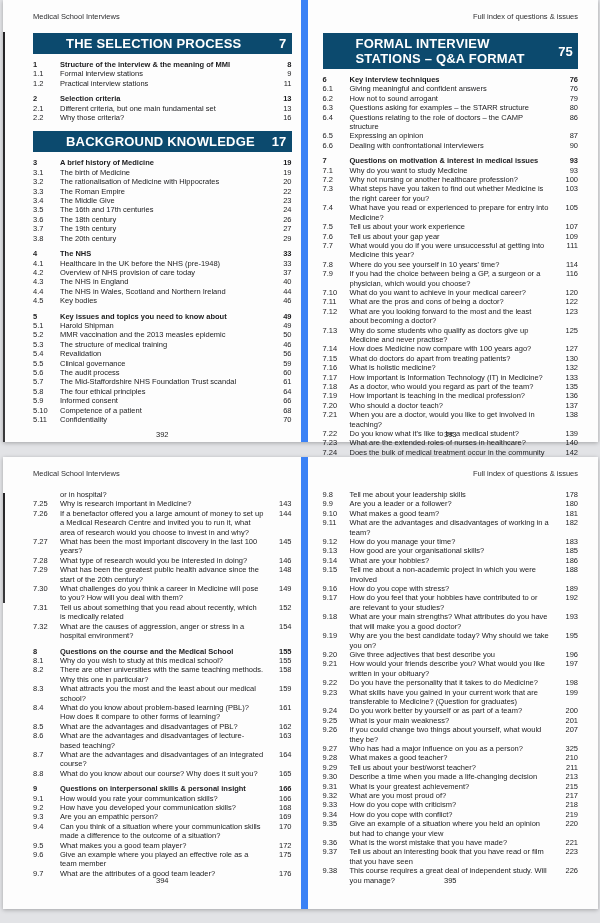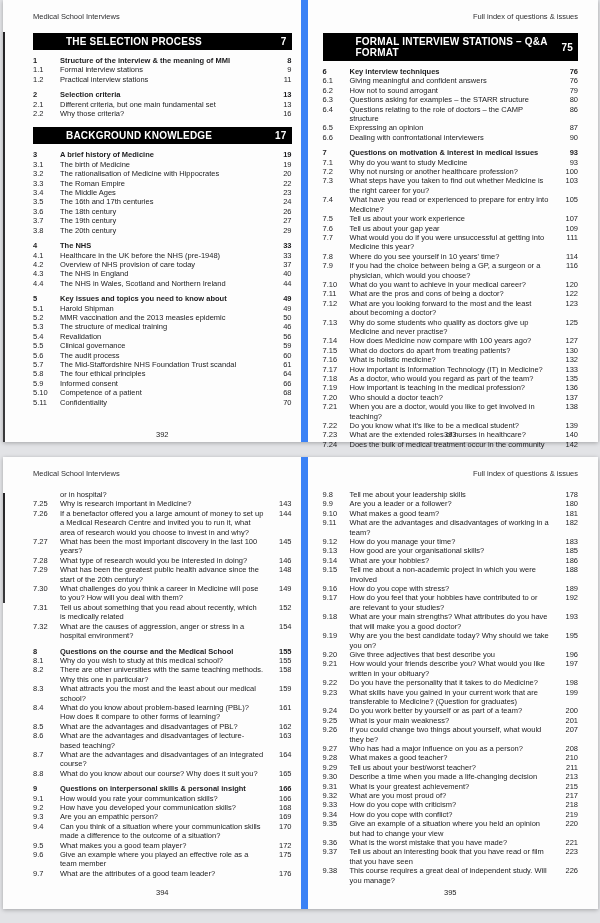--- a/index.html
+++ b/index.html
@@ -22,42 +22,42 @@
     background:linear-gradient(#242426,#3a3a3c);
   }
   .spread-2::before{top:36px;bottom:auto;height:110px}
   .page{position:relative;width:50%;box-sizing:border-box;padding-top:12px}
   .page-left{padding-left:30px;padding-right:9px}
   .page-right{border-left:7px solid #3b82f6;padding-left:15px;padding-right:20px}
   .page-header{font-size:7.5px;line-height:9px;color:#2e2e30;margin-bottom:12px}
   .page-right .page-header{text-align:right}
   .section-bar{
     display:flex;align-items:center;
-    background:#000000;color:#ffffff;
-    font-weight:bold;font-size:10px;letter-spacing:.2px;
+    background:#0c4a6e;color:#ffffff;
+    font-weight:bold;font-size:13px;letter-spacing:.2px;
     padding:3px 5px 3px 33px;margin-top:9px;
   }
   .bar-label{flex:1}
   .bar-page{margin-left:6px}
   .entry-group{margin-top:6px}
   .entry-row{
     display:flex;align-items:flex-start;
     font-size:7.5px;line-height:9.4px;color:#1c1c1e;
   }
   .entry-row.bold{font-weight:bold}
   .col-num{width:27px;flex:none}
   .col-title{flex:1;padding-right:8px}
   .col-page{flex:none;min-width:20px;text-align:right;white-space:nowrap}
   .page-footer{
     position:absolute;bottom:3px;
     text-align:center;font-size:7.5px;color:#222;
   }
   .page-left .page-footer{left:30px;right:9px}
   .page-right .page-footer{left:15px;right:20px}
-  .spread-2 .page-footer{bottom:12px}
+  .spread-2 .page-footer{bottom:24px}
 </style>
 </head>
 <body>
 
 <div id="book">
     <section class="spread spread-1">
       <div class="page page-left">
         <div class="page-header">Medical School Interviews</div>
         <div class="page-content">
           <div class="section-bar">
@@ -118,21 +118,21 @@
               <span class="col-title">The rationalisation of Medicine with Hippocrates</span>
               <span class="col-page">20</span>
             </div>
             <div class="entry-row">
               <span class="col-num">3.3</span>
               <span class="col-title">The Roman Empire</span>
               <span class="col-page">22</span>
             </div>
             <div class="entry-row">
               <span class="col-num">3.4</span>
-              <span class="col-title">The Middle Ages</span>
+              <span class="col-title">The Middle Give</span>
               <span class="col-page">23</span>
             </div>
             <div class="entry-row">
               <span class="col-num">3.5</span>
               <span class="col-title">The 16th and 17th centuries</span>
               <span class="col-page">24</span>
             </div>
             <div class="entry-row">
               <span class="col-num">3.6</span>
               <span class="col-title">The 18th century</span>
@@ -167,20 +167,25 @@
             </div>
             <div class="entry-row">
               <span class="col-num">4.3</span>
               <span class="col-title">The NHS in England</span>
               <span class="col-page">40</span>
             </div>
             <div class="entry-row">
               <span class="col-num">4.4</span>
               <span class="col-title">The NHS in Wales, Scotland and Northern Ireland</span>
               <span class="col-page">44</span>
+            </div>
+            <div class="entry-row">
+              <span class="col-num">4.5</span>
+              <span class="col-title">Key bodies</span>
+              <span class="col-page">46</span>
             </div>
           </div>
           <div class="entry-group">
             <div class="entry-row bold">
               <span class="col-num">5</span>
               <span class="col-title">Key issues and topics you need to know about</span>
               <span class="col-page">49</span>
             </div>
             <div class="entry-row">
               <span class="col-num">5.1</span>
@@ -654,21 +659,21 @@
               <span class="col-page">201</span>
             </div>
             <div class="entry-row">
               <span class="col-num">9.26</span>
               <span class="col-title">If you could change two things about yourself, what would they be?</span>
               <span class="col-page">207</span>
             </div>
             <div class="entry-row">
               <span class="col-num">9.27</span>
               <span class="col-title">Who has had a major influence on you as a person?</span>
-              <span class="col-page">208</span>
+              <span class="col-page">325</span>
             </div>
             <div class="entry-row">
               <span class="col-num">9.28</span>
               <span class="col-title">What makes a good teacher?</span>
               <span class="col-page">210</span>
             </div>
             <div class="entry-row">
               <span class="col-num">9.29</span>
               <span class="col-title">Tell us about your best/worst teacher?</span>
               <span class="col-page">211</span>

